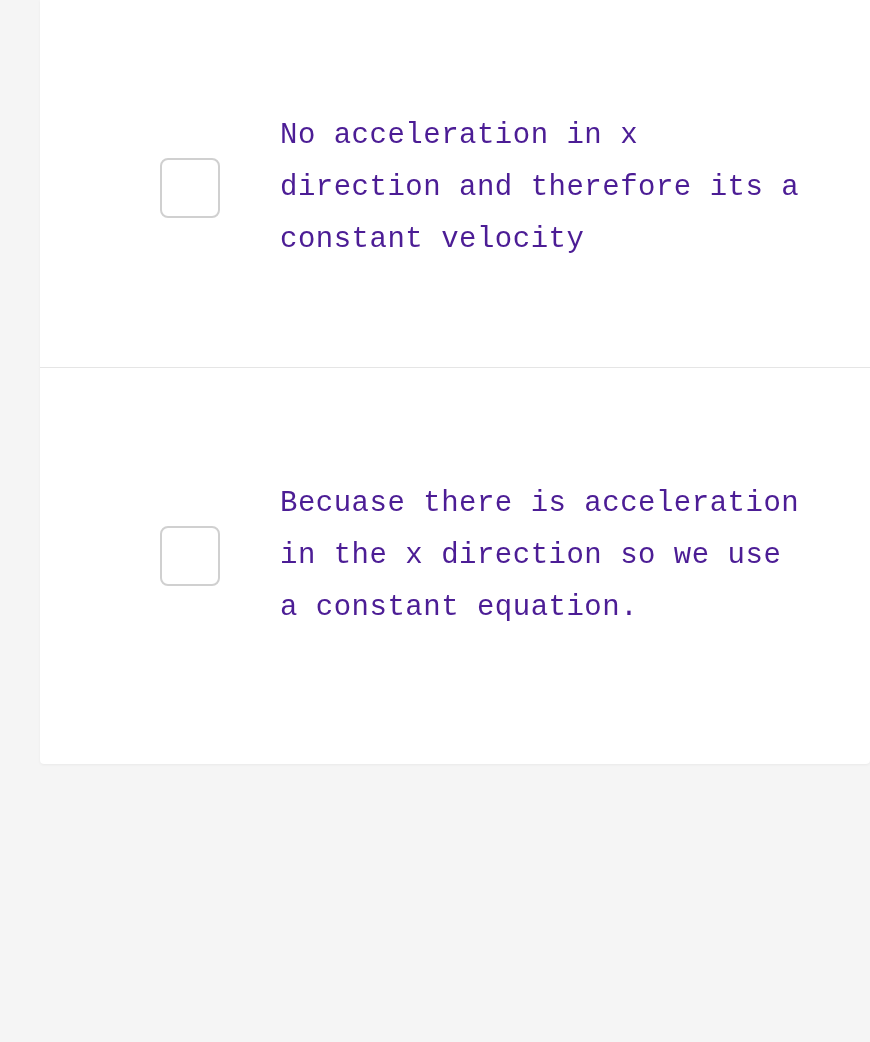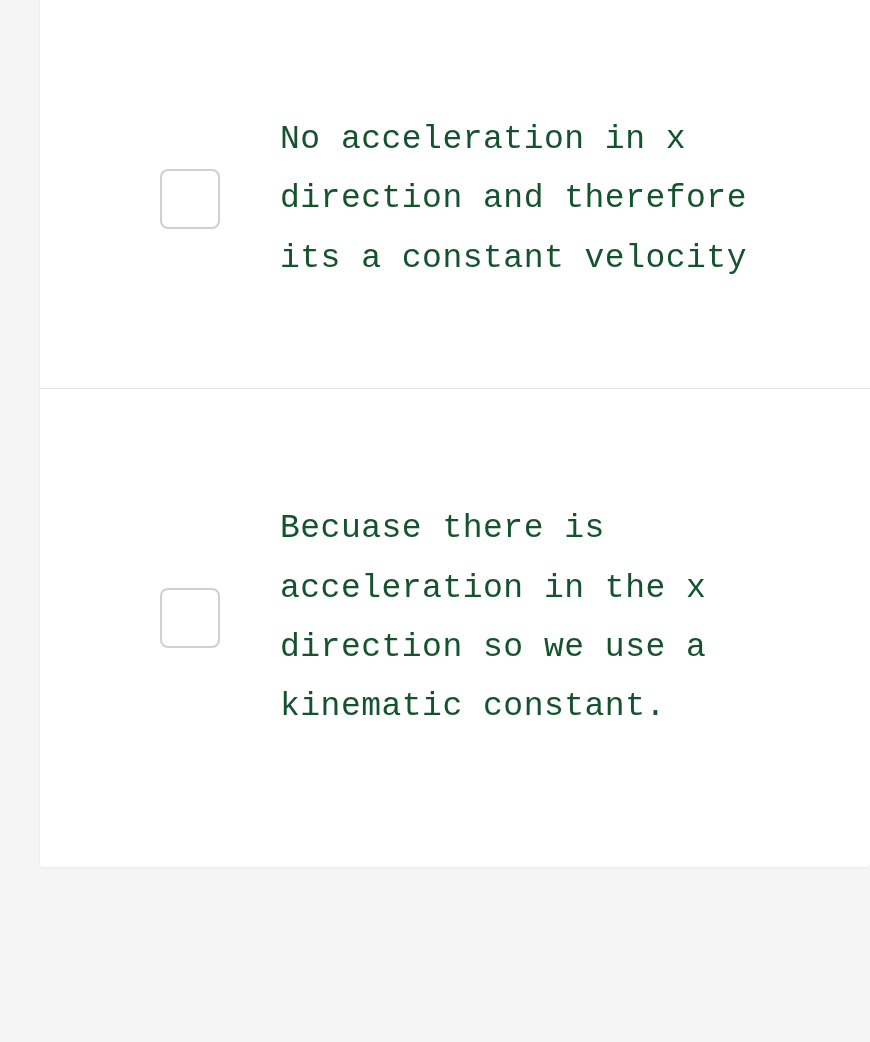--- a/index.html
+++ b/index.html
@@ -46,33 +46,33 @@
       height: 60px;
       min-width: 60px;
       border: 2px solid #d0d0d0;
       border-radius: 8px;
       background: #fff;
       cursor: pointer;
       margin-left: 45px;
     }
     .option-text {
       font-family: "SFMono-Regular", ui-monospace, Menlo, Consolas, "Courier New", monospace;
-      font-size: 33px;
-      color: #14532d;
+      font-size: 29px;
+      color: #4c1d95;
       line-height: 1.8;
       letter-spacing: 0.5px;
     }
   </style>
 </head>
 <body>
 
 <div class="card">
 
   <div class="option-row first">
     <div class="checkbox"></div>
     <div class="option-text">No acceleration in x direction and therefore its a constant velocity</div>
   </div>
 
   <div class="option-row second">
     <div class="checkbox"></div>
-    <div class="option-text">Becuase there is acceleration in the x direction so we use a kinematic constant.</div>
+    <div class="option-text">Becuase there is acceleration in the x direction so we use a constant equation.</div>
   </div>
 </div>
 
 </body></html>

